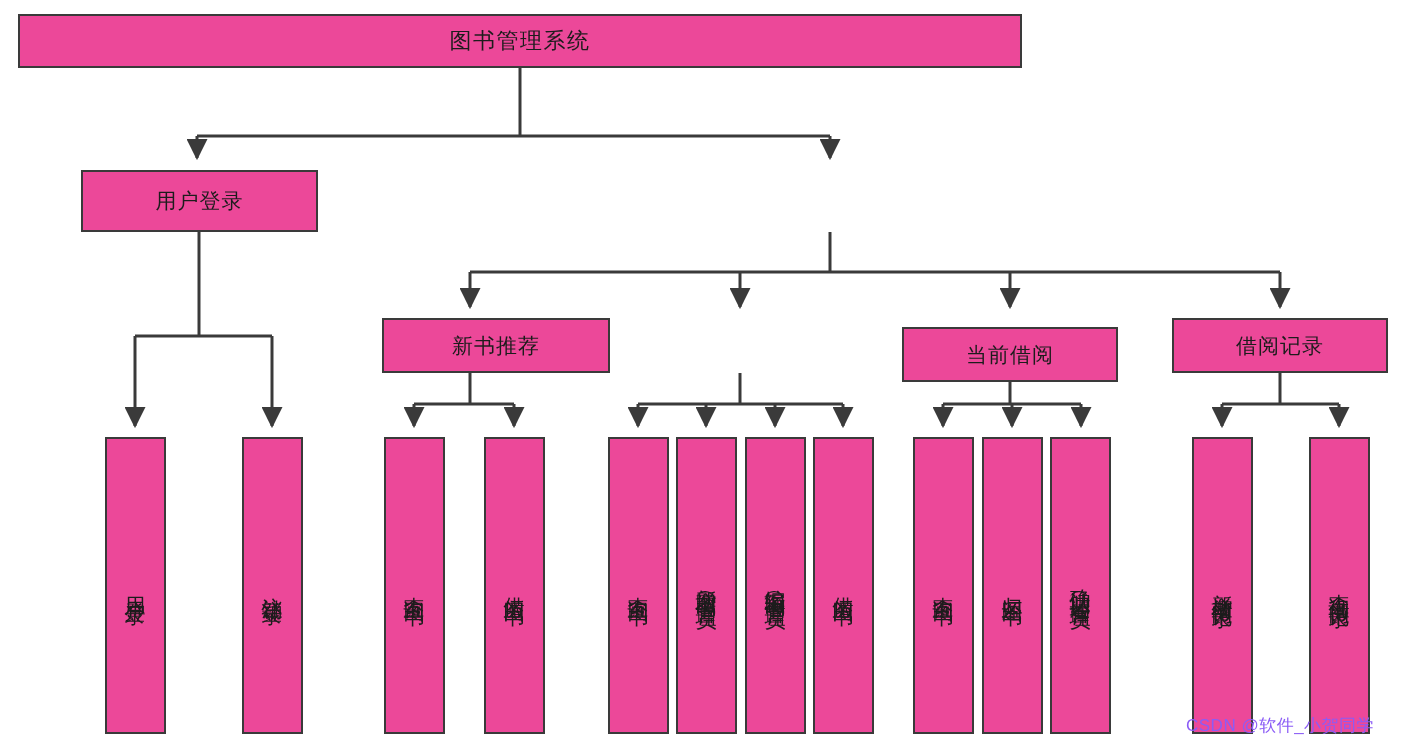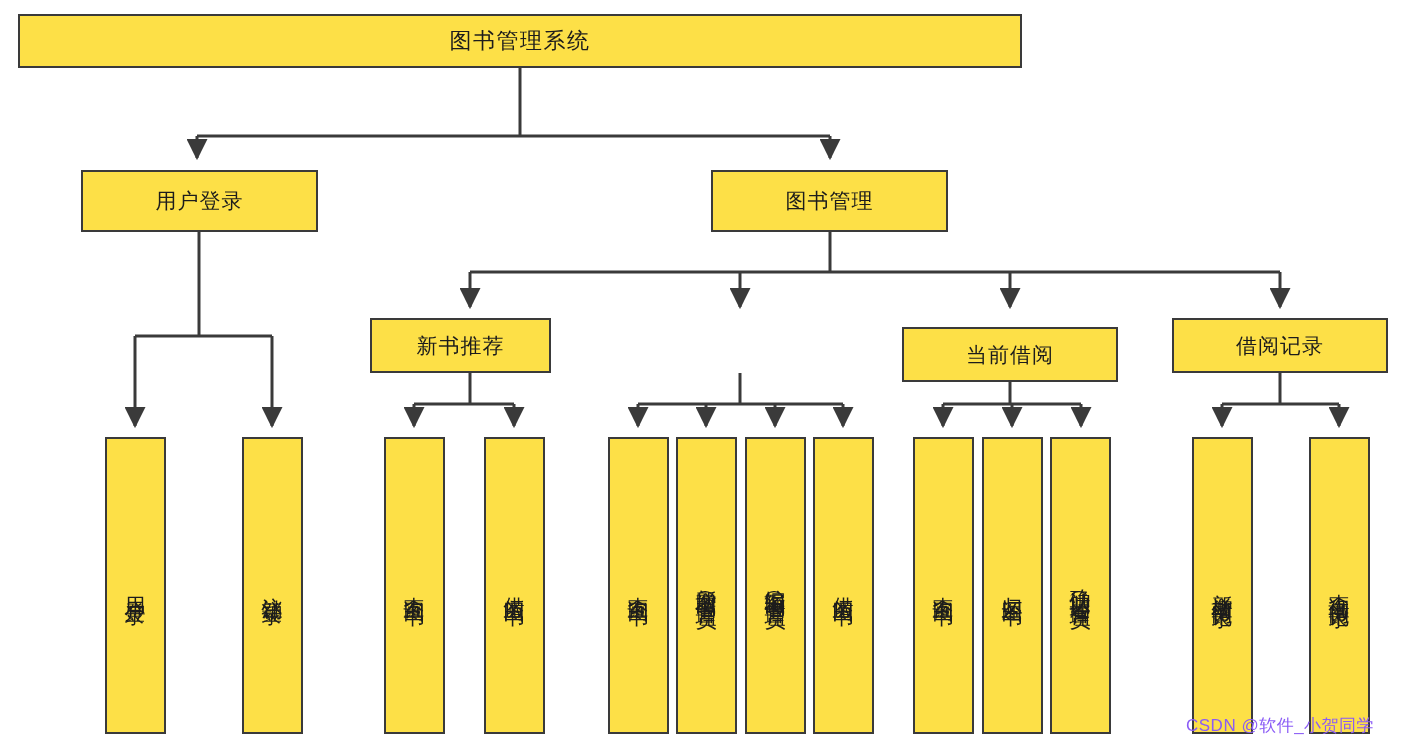--- a/index.html
+++ b/index.html
@@ -24,21 +24,21 @@
     position: absolute;
     left: 0;
     top: 0;
     width: 1405px;
     height: 747px;
     pointer-events: none;
   }
   .node {
     position: absolute;
     box-sizing: border-box;
-    background: #fde047;
+    background: #ec4899;
     border: 2.2px solid #3a3a3a;
     display: flex;
     align-items: center;
     justify-content: center;
     overflow: hidden;
   }
   .node-label {
     color: #1c1c1c;
     line-height: 1.12;
     letter-spacing: 0.5px;
@@ -132,25 +132,22 @@
     </g>
   </svg>
 
   <div class="node root horiz" style="left:18px; top:14px; width:1004px; height:54px;">
     <span class="node-label">图书管理系统</span>
   </div>
 
   <div class="node horiz" style="left:81px; top:170px; width:237px; height:62px;">
     <span class="node-label">用户登录</span>
   </div>
-  <div class="node horiz" style="left:711px; top:170px; width:237px; height:62px;">
-    <span class="node-label">图书管理</span>
-  </div>
-
-  <div class="node horiz" style="left:370px; top:318px; width:181px; height:55px;">
+
+  <div class="node horiz" style="left:382px; top:318px; width:228px; height:55px;">
     <span class="node-label">新书推荐</span>
   </div>
   <div class="node horiz" style="left:902px; top:318px; width:216px; height:55px;margin-top:9px;">
     <span class="node-label">当前借阅</span>
   </div>
   <div class="node horiz" style="left:1172px; top:318px; width:216px; height:55px;">
     <span class="node-label">借阅记录</span>
   </div>
 
   <div class="node vert" style="left:105px; top:437px; width:61px; height:297px;">

